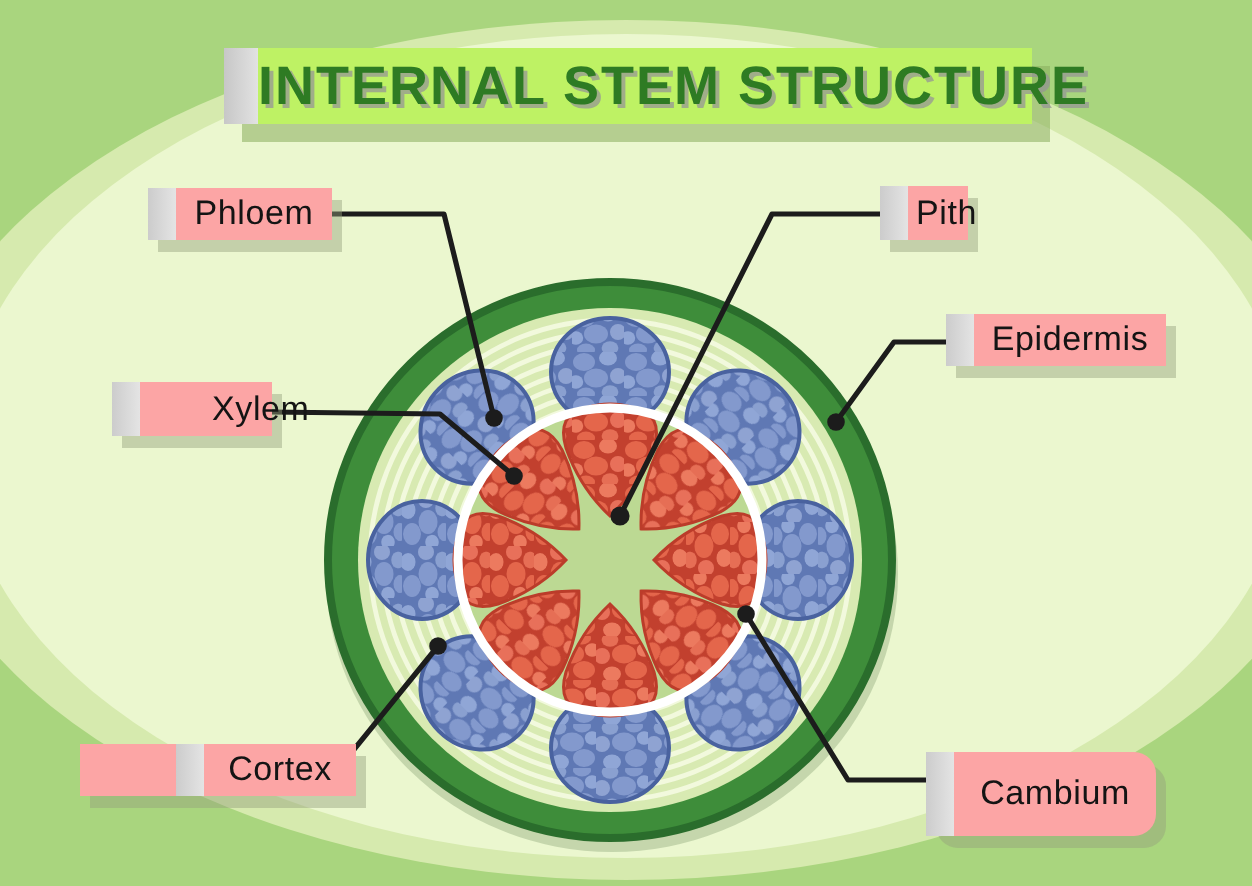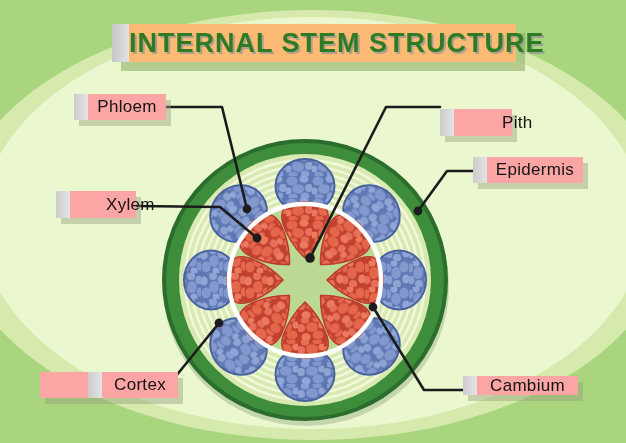--- a/index.html
+++ b/index.html
@@ -20,21 +20,21 @@
   .bg-ellipse-inner{
     position:absolute;
     left:-19px;top:17px;width:664px;height:412px;
     border-radius:50%;
     background:#ebf7cf;
   }
   
   .banner{
     position:absolute;
     left:112px;top:24px;width:404px;height:38px;
-    background:#fdba74;
+    background:#bef264;
     display:flex;align-items:stretch;
     box-shadow:9px 9px 0 rgba(137,173,92,0.55);
   }
   .banner .tab{
     width:17px;flex:none;
     background:linear-gradient(to right,#c7c7c7,#e2e2e2);
   }
   .banner .banner-text{
     flex:1;
     text-align:center;
@@ -61,24 +61,24 @@
     flex:1;
     display:flex;align-items:center;justify-content:center;
     font-size:17px;
     color:#141414;
     letter-spacing:0.3px;
     white-space:nowrap;
     padding:0 4px;
   }
   .tag-phloem   {left:74px; top:94px; width:92px; height:26px;}
   .tag-xylem    {left:56px; top:191px;width:80px; height:27px;gap:32px;}
-  .tag-pith     {left:440px;top:109px; width:72px; height:27px;gap:44px;}
+  .tag-pith     {left:440px;top:93px; width:44px; height:27px;}
   .tag-epidermis{left:473px;top:157px;width:110px;height:26px;}
   .tag-cortex   {left:40px; top:372px;width:90px; height:26px;padding-left:48px;}
-  .tag-cambium  {left:463px;top:376px;width:115px;height:19px;}
+  .tag-cambium  {left:463px;top:376px;width:115px;height:42px;border-radius:11px;}
 
   .diagram-svg{position:absolute;left:0;top:0;}
 </style>
 </head>
 <body>
 
 <div class="stage">
 
   <div class="bg-ellipse-outer"></div>
   <div class="bg-ellipse-inner"></div>

